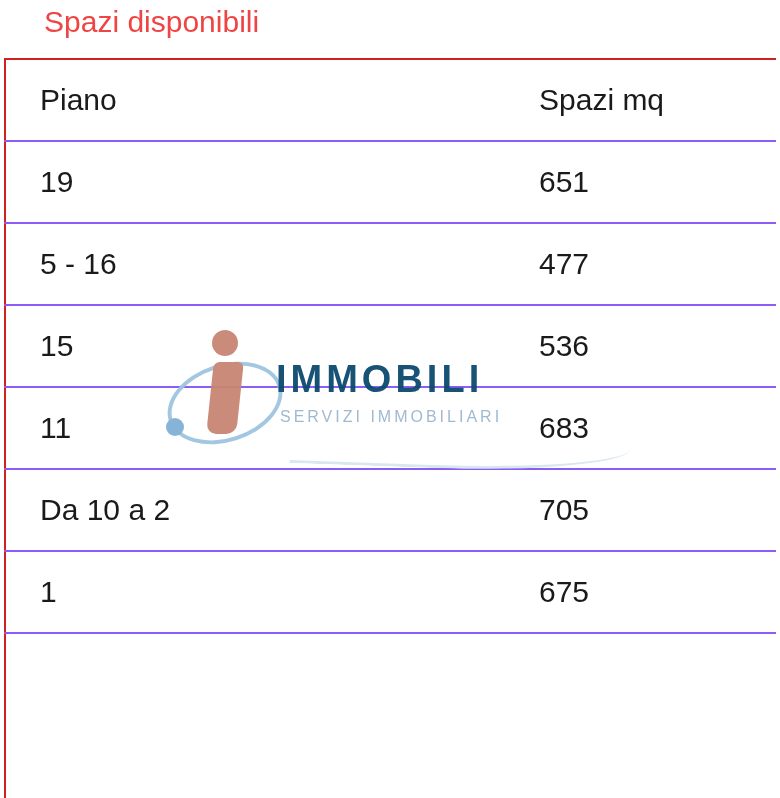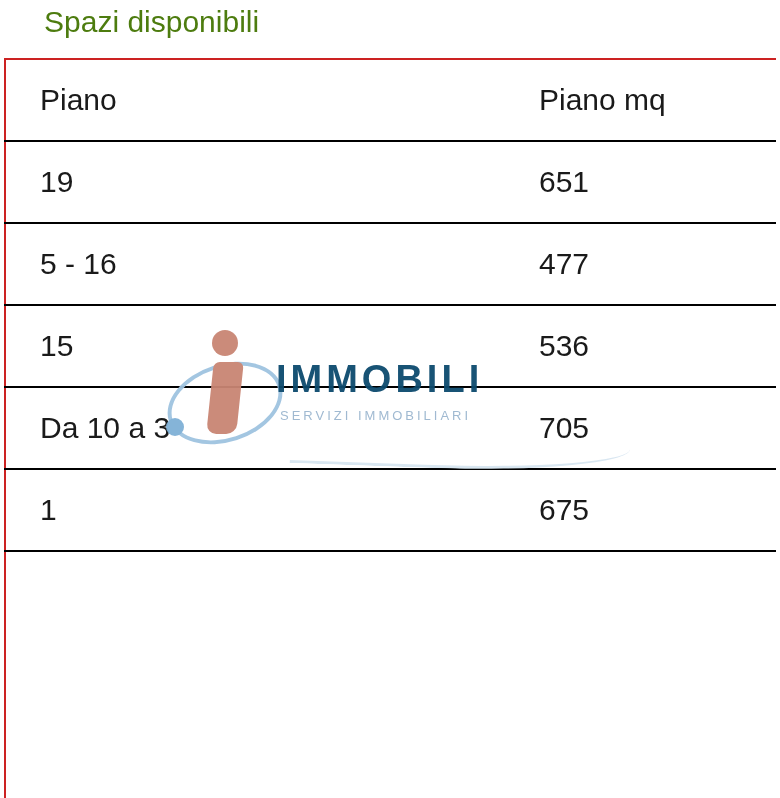--- a/index.html
+++ b/index.html
@@ -31,42 +31,42 @@
     width: 2px;
     height: 740px;
     background: #cc2222;
   }
 
   .title {
     position: absolute;
     left: 44px;
     top: 5px;
     font-size: 30px;
-    color: #4d7c0f;
+    color: #ef4444;
     letter-spacing: 0px;
     white-space: nowrap;
     text-align: center;
   }
 
   table.data {
     position: absolute;
     left: 4px;
     top: 58px;
     width: 772px;
     border-collapse: collapse;
     table-layout: fixed;
   }
 
   table.data tr {
     height: 82px;
   }
 
   table.data td {
     border-top: 2px solid #cc2222;
-    border-bottom: 2px solid #000000;
+    border-bottom: 2px solid #8b5cf6;
     padding: 0 0 0 36px;
     font-size: 30px;
     color: #1a1a1a;
     vertical-align: middle;
     background: transparent;
   }
 
   table.data td.col-b {
     padding-left: 0;
   }
@@ -134,21 +134,21 @@
     font-size: 38px;
     font-weight: bold;
     letter-spacing: 4px;
     color: #0c4a6e;
     text-align: right;
   }
   .wm-sub {
     position: absolute;
     left: 120px;
     top: 86px;
-    font-size: 13px;
+    font-size: 16px;
     letter-spacing: 3px;
     color: #9bb6cf;
   }
   .wm-swoosh {
     position: absolute;
     left: 130px;
     top: 104px;
     width: 340px;
     height: 40px;
     border-bottom: 3px solid #d8e6f1;
@@ -166,36 +166,40 @@
   <div class="title">Spazi disponibili</div>
 
   <table class="data">
     <colgroup>
         <col class="c1">
         <col class="c2">
       </colgroup>
     <tbody>
       <tr class="header">
         <td>Piano</td>
-        <td class="col-b">Piano mq</td>
+        <td class="col-b">Spazi mq</td>
       </tr>
       <tr>
         <td>19</td>
         <td class="col-b">651</td>
       </tr>
       <tr>
         <td>5 - 16</td>
         <td class="col-b">477</td>
       </tr>
       <tr>
         <td>15</td>
         <td class="col-b">536</td>
       </tr>
       <tr>
-        <td>Da 10 a 3</td>
+        <td>11</td>
+        <td class="col-b">683</td>
+      </tr>
+      <tr>
+        <td>Da 10 a 2</td>
         <td class="col-b">705</td>
       </tr>
       <tr>
         <td>1</td>
         <td class="col-b">675</td>
       </tr>
     </tbody>
   </table>
 
   <div class="watermark">

